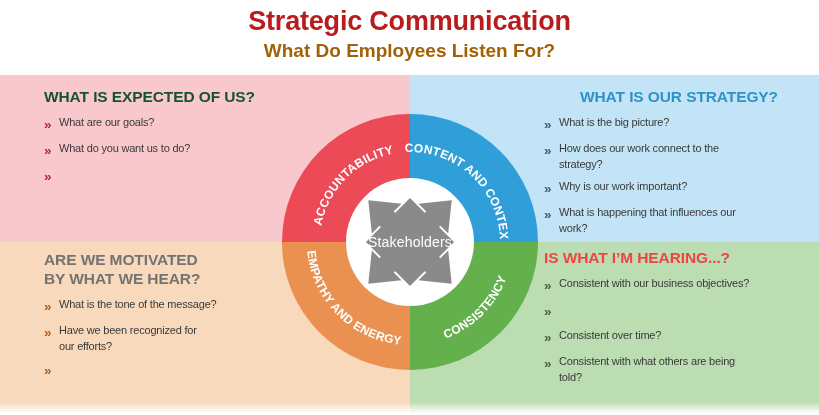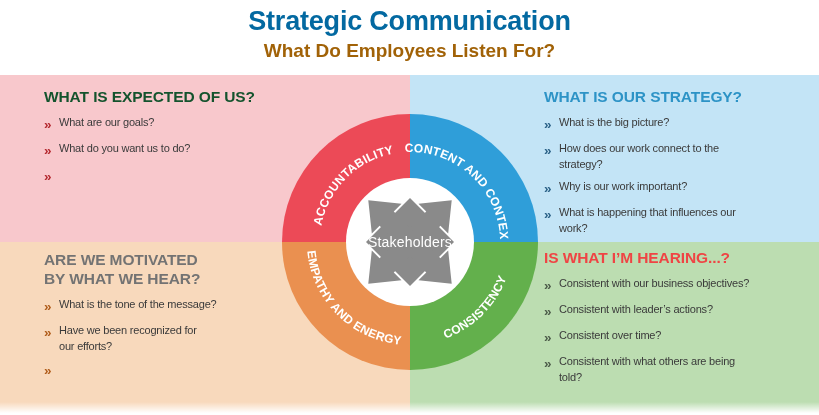--- a/index.html
+++ b/index.html
@@ -2,40 +2,40 @@
 <html><head>
 <meta charset="utf-8">
 <style>
   html,body{margin:0;padding:0;background:#fff;}
   .page{
     position:relative;width:819px;height:415px;overflow:hidden;
     font-family:"Liberation Sans",sans-serif;background:#fff;
   }
   
   .hdr{position:absolute;top:6px;left:0;width:100%;text-align:center;z-index:3;}
-  .title{margin:0;font-size:27px;font-weight:700;color:#0369a1;letter-spacing:-0.2px;}
+  .title{margin:0;font-size:27px;font-weight:700;color:#b91c1c;letter-spacing:-0.2px;}
   .subtitle{margin:3px 0 0;font-size:19px;font-weight:700;color:#a16207;}
   
   .bg{position:absolute;z-index:0;}
   .bg-tl{left:0;top:75px;width:50%;height:167px;background:#f8c8cc;}
   .bg-tr{left:50%;top:75px;width:50%;height:167px;background:#c3e4f6;}
   .bg-bl{left:0;top:242px;width:50%;height:173px;background:#f8d9bc;}
   .bg-br{left:50%;top:242px;width:50%;height:173px;background:#bcddb1;}
   .fade{position:absolute;left:0;bottom:0;width:100%;height:13px;z-index:2;
     background:linear-gradient(to bottom,rgba(255,255,255,0),#ffffff 85%);pointer-events:none;}
   
   .qblock{position:absolute;z-index:2;}
   .qb-tl{left:44px;top:88px;width:240px;}
   .qb-tr{left:544px;top:88px;width:274px;}
   .qb-bl{left:44px;top:251px;width:262px;}
   .qb-br{left:544px;top:249px;width:274px;}
   .qh{margin:0 0 8px;font-size:15.5px;font-weight:700;line-height:1.22;
       letter-spacing:-0.1px;white-space:pre;}
   .qh-red{color:#14532d;}
-  .qh-blue{color:#2d93c6;}
+  .qh-blue{color:#2d93c6;margin-left:36px;}
   .qh-orange{color:#737373;}
   .qh-dark{color:#ef4444;}
   ul.qlist{list-style:none;margin:0;padding:0;}
   .qitem{display:flex;margin:0 0 7px;}
   .mk{flex:0 0 15px;width:15px;font-size:13.5px;font-weight:700;line-height:1.42;}
   .mk-red{color:#b4282e;}
   .mk-blue{color:#2a6187;}
   .mk-orange{color:#b05c1a;}
   .mk-green{color:#4c5b49;}
   .qtext{font-size:11px;color:#3a3a3a;line-height:1.42;letter-spacing:-0.2px;white-space:pre;}
@@ -122,21 +122,20 @@
 
   <section class="qblock qb-br">
     <h3 class="qh qh-dark">IS WHAT I’M HEARING...?</h3>
     <ul class="qlist">
       <li class="qitem">
         <span class="mk mk-green">»</span>
         <span class="qtext">Consistent with our business objectives?</span>
       </li>
       <li class="qitem">
         <span class="mk mk-green">»</span>
-        <span class="qtext">Consistent with leader’s actions?</span>
       </li>
       <li class="qitem">
         <span class="mk mk-green">»</span>
         <span class="qtext">Consistent over time?</span>
       </li>
       <li class="qitem">
         <span class="mk mk-green">»</span>
         <span class="qtext">Consistent with what others are being
 told?</span>
       </li>

